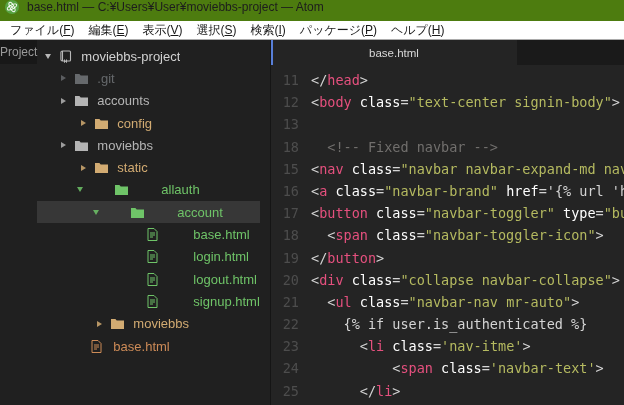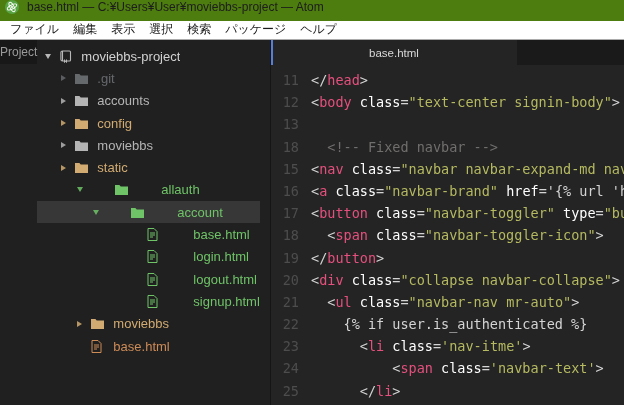--- a/index.html
+++ b/index.html
@@ -5,21 +5,21 @@
   * { margin:0; padding:0; box-sizing:border-box; }
   html,body { width:624px; height:405px; overflow:hidden; background:#242424;
               font-family:"Liberation Sans","DejaVu Sans",sans-serif; }
 
   
   .titlebar { height:21px; background:#4d7c0f; display:flex; 
               padding-left:5px; color:#1d1d1d; font-size:12px; }
   .titlebar .app-icon { width:14px; height:14px; margin-right:8px; flex:none; }
   .menubar { height:19px; background:#ffffff; display:flex; align-items:center;
              font-size:12px; color:#1a1a1a; border-bottom:1px solid #ababab; padding-left:3px; }
-  .menu-item { padding:0 7px; height:100%; display:flex; align-items:center; cursor:default;flex-direction:column; }
+  .menu-item { padding:0 7px; height:100%; display:flex; align-items:center; cursor:default; }
   .menu-item u { text-decoration:underline; }
 
   
   .main { display:flex; height:365px; }
 
   
   .tree-panel { width:270px; flex:none; background:#202020; display:flex; flex-direction:row; }
   .tree-header { height:24px; flex:none; background:#181818; color:#9a9a9a; font-size:12px;
                  display:flex; align-items:center; justify-content:center; }
   .tree-body { padding-top:5px; overflow:hidden; }
@@ -28,21 +28,21 @@
   .lvl0{ padding-left:8px; }  .lvl1{ padding-left:24px; } .lvl2{ padding-left:40px; }
   .lvl3{ padding-left:56px; } .lvl4{ padding-left:72px; }
   .chev { width:14px; flex:none; display:flex; align-items:center; justify-content:flex-start; }
   .chev.col::before { content:''; border-style:solid; border-width:3.5px 0 3.5px 5px;
                       border-color:transparent transparent transparent currentColor; opacity:.85; }
   .chev.exp::before { content:''; border-style:solid; border-width:5px 3.5px 0 3.5px;
                       border-color:currentColor transparent transparent transparent; opacity:.85; }
   .ticon { width:16px; height:14px; flex:none; margin-right:6px; display:flex; align-items:center; }
   .tlabel { overflow:hidden; }
   .c-root{ color:#d2d2d2; } .c-def{ color:#b4b4b4; } .c-ign{ color:#66696c; }
-  .c-mod{ color:#d2ab72; } .c-add{ color:#6fc468;gap:24px; } .c-modf{ color:#cd8b57; }
+  .c-mod{ color:#d2ab72;margin-left:20px; } .c-add{ color:#6fc468;gap:24px; } .c-modf{ color:#cd8b57; }
 
   
   .editor-pane { flex:1; display:flex; flex-direction:column; background:#242424;
                  border-left:1px solid #151515; min-width:0; }
   .tabbar { height:25px; flex:none; background:#1a1a1a; display:flex; position:relative; }
   .pane-accent { position:absolute; left:0; top:0; width:2px; height:25px; background:#587fd8; }
   .tab.active { width:246px; flex:none; background:#242424; color:#d8d8d8; font-size:11.5px;
                 display:flex; align-items:center; justify-content:center; }
   .tabbar-empty { flex:1; background:#1a1a1a; }
 

